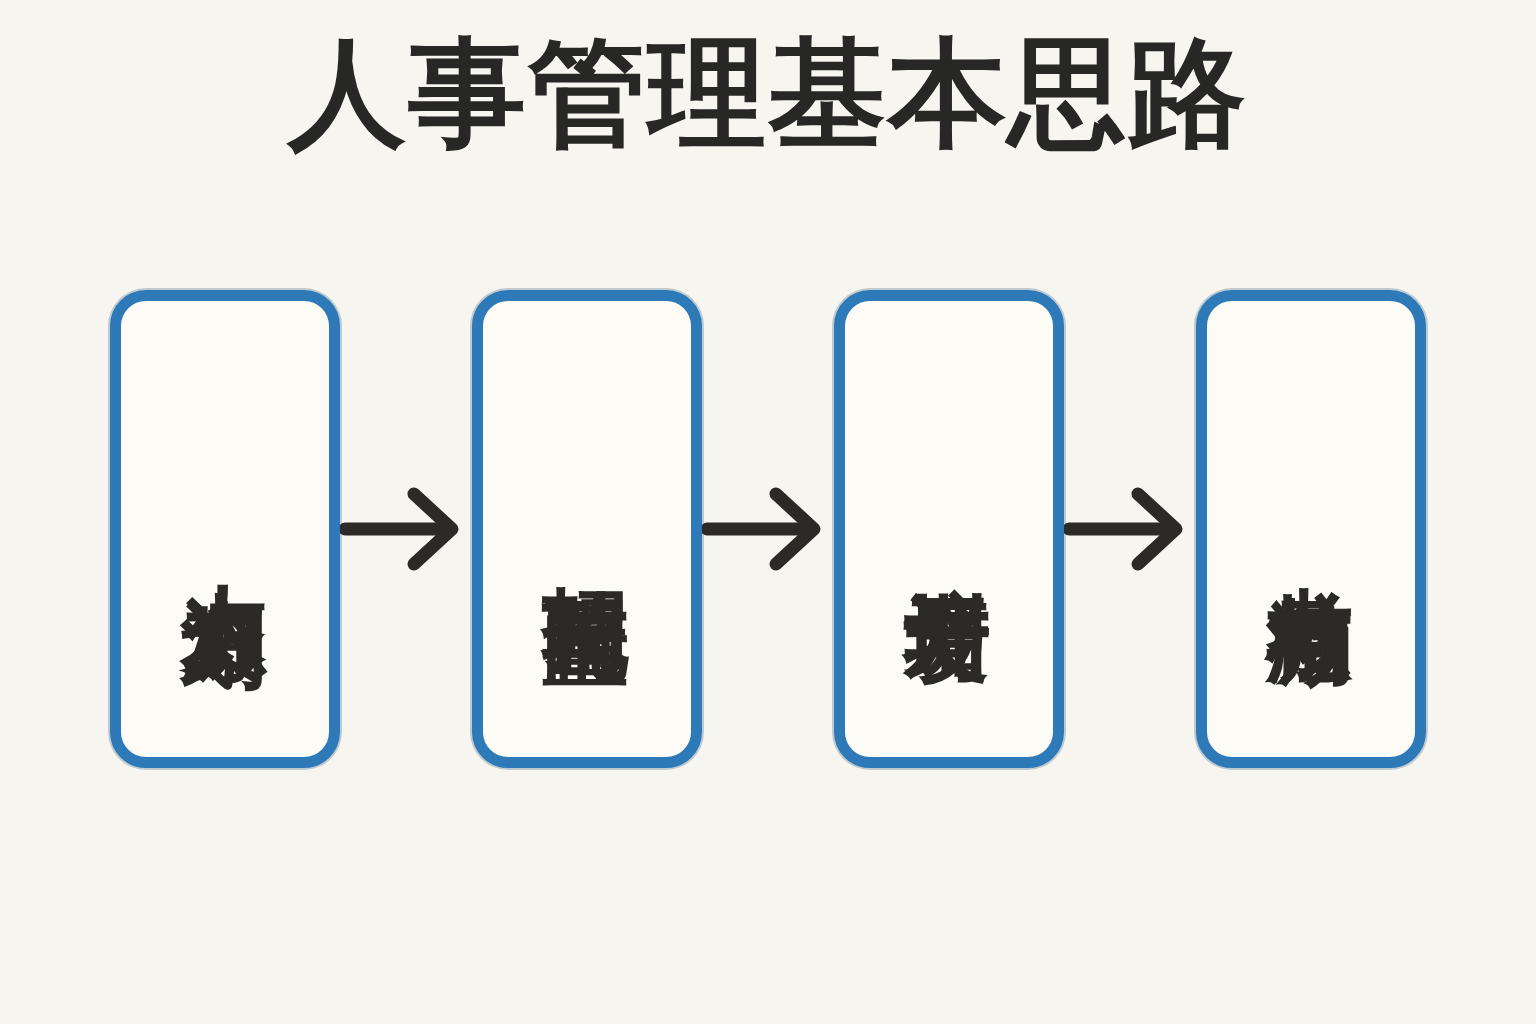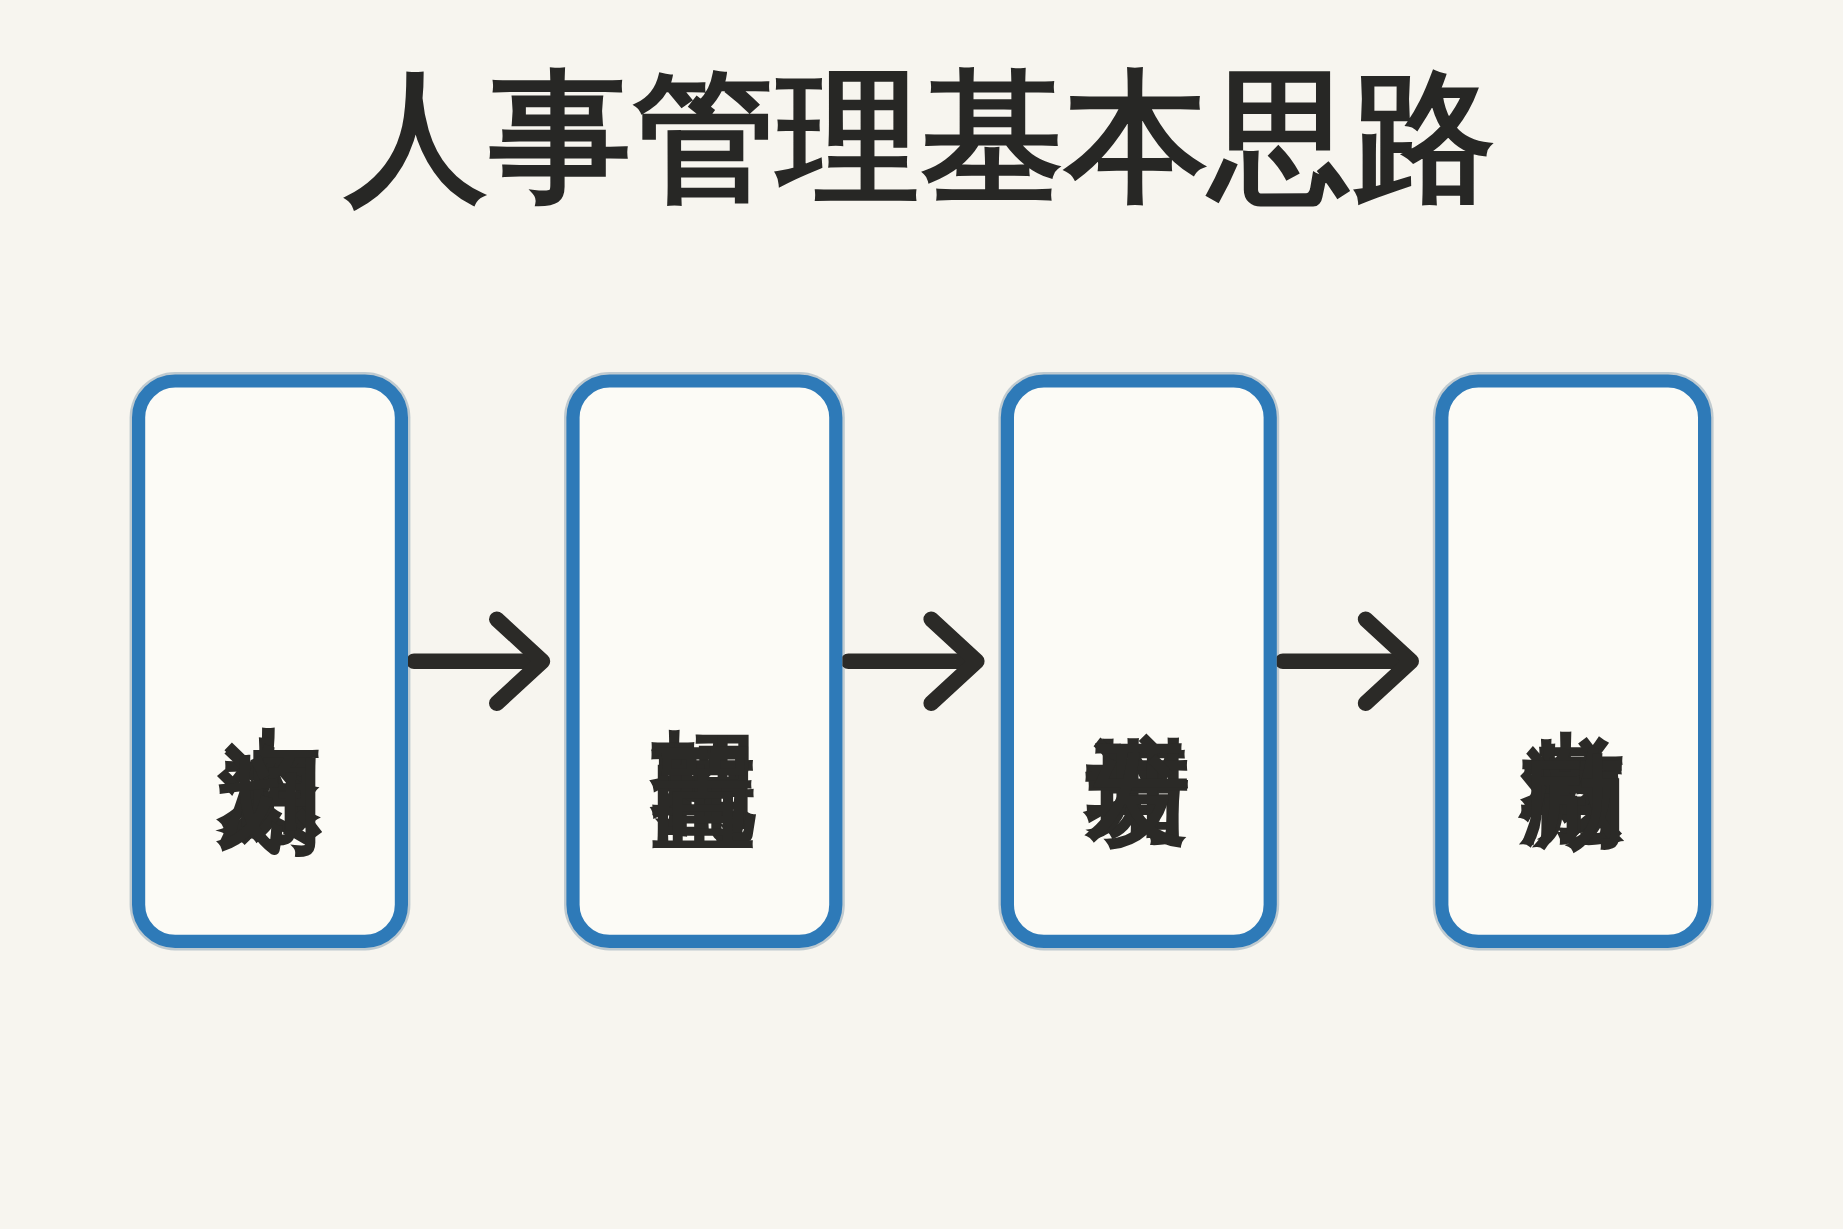--- a/index.html
+++ b/index.html
@@ -12,21 +12,21 @@
     background: #f7f5ef;
     overflow: hidden;
     font-family: "Liberation Sans", sans-serif;
   }
   .page {
     width: 1536px;
     height: 1024px;
     position: relative;
   }
   .title {
-    margin: 42px 0 0 0;
+    margin: 20px 0 0 0;
     text-align: center;
     font-size: 118px;
     line-height: 1.25;
     font-weight: 900;
     color: #272725;
     letter-spacing: 2px;
   }
   .flow {
     margin-top: 122px;
     display: flex;

